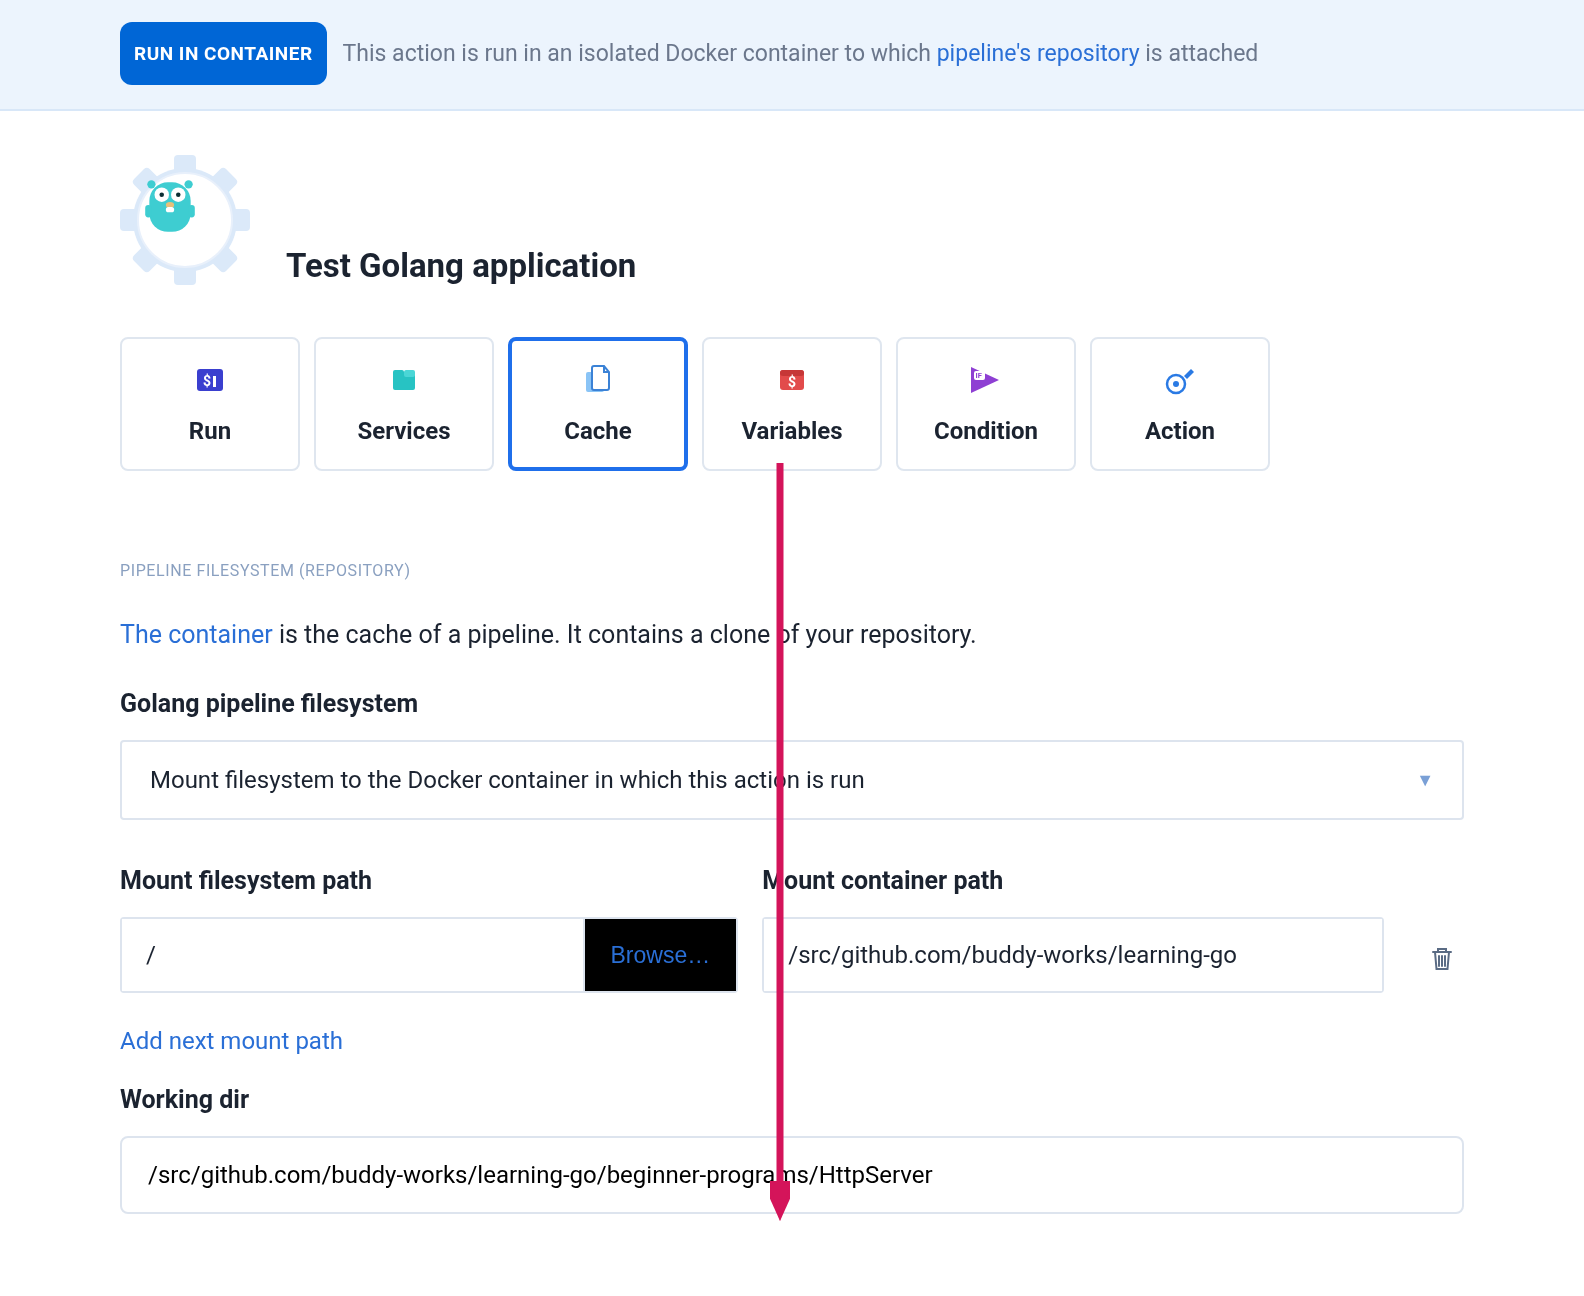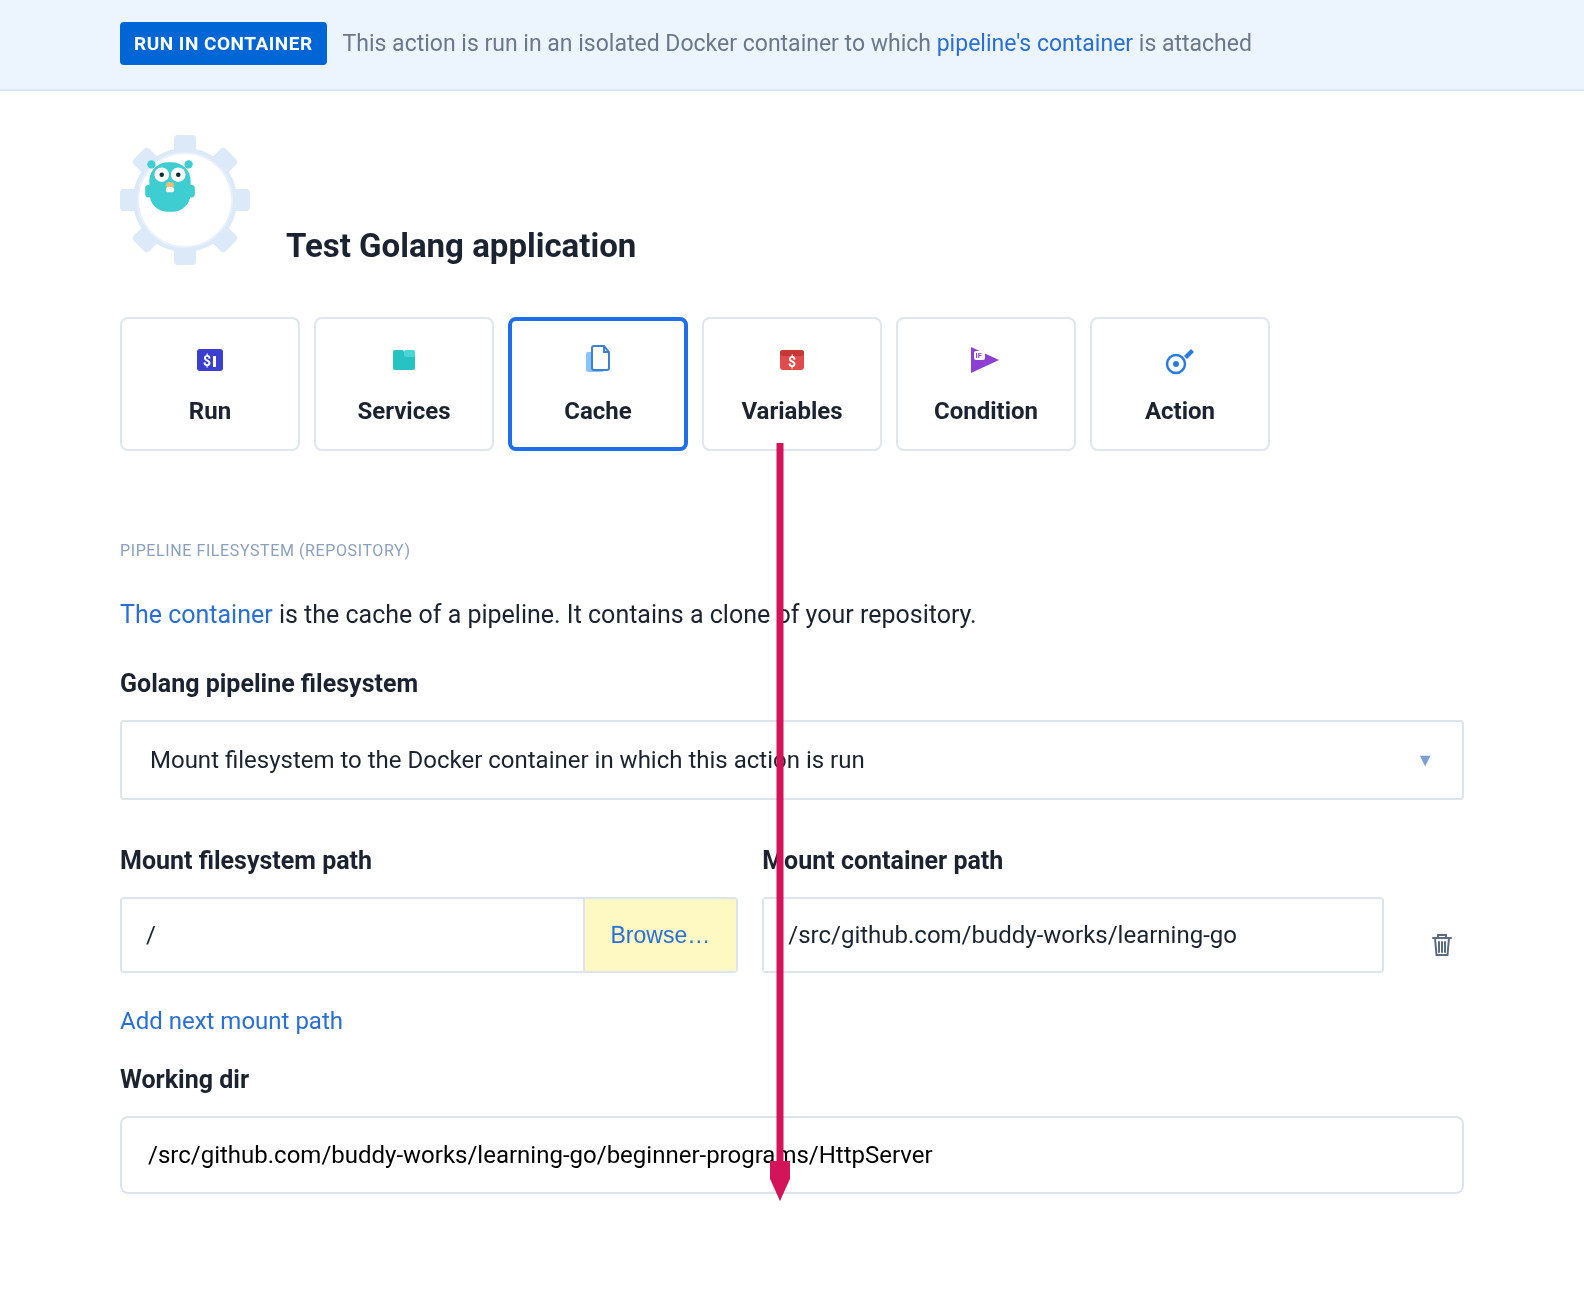--- a/index.html
+++ b/index.html
@@ -34,22 +34,22 @@
   align-items:center;
   gap:16px;
   font-size:23px;
 }
 .banner .badge{
   background:var(--badge-blue);
   color:#fff;
   font-weight:700;
   letter-spacing:.5px;
   font-size:19px;
-  padding:10px 14px;
-  border-radius:4px;
+  padding:20px 14px;
+  border-radius:12px;
 }
 .banner a{color:var(--link);text-decoration:none;}
 .banner .txt{color:var(--muted);}
 .stage{position:relative;padding:0 120px 80px;}
 .header{display:flex;align-items:flex-end;gap:36px;padding:44px 0 52px;}
 .gear{
   width:130px;height:130px;border-radius:50%;
   display:flex;align-items:center;justify-content:center;
   position:relative;
 }
@@ -91,40 +91,40 @@
 .input-wrap{
   border:2px solid var(--input-border);border-radius:4px;
   display:flex;align-items:stretch;
 }
 .input-wrap input{
   border:0;outline:0;flex:1;font-size:24px;padding:22px 24px;
   font-family:inherit;color:var(--text);
 }
 .input-wrap .browse{
   border:0;border-left:2px solid var(--input-border);
-  background:#fef9c3;color:var(--link);font-size:23px;padding:8px 26px;cursor:pointer;
+  background:#000000;color:var(--link);font-size:23px;padding:8px 26px;cursor:pointer;
 }
 .trash{
   width:44px;height:44px;display:flex;align-items:center;justify-content:center;
   cursor:pointer;margin-top:20px;color:#5a6b84;
 }
 .add-link{color:var(--link);font-size:24px;text-decoration:none;display:inline-block;margin-bottom:30px;}
 .full-input{border:2px solid var(--input-border);border-radius:8px;padding:22px 24px;font-size:24px;}
 .full-input input{border:0;outline:0;width:100%;font-size:24px;font-family:inherit;}
 .arrow{
   position:absolute;left:770px;top:352px;width:20px;pointer-events:none;z-index:5;
 }
 </style>
 </head>
 <body>
 
 <div class="banner">
   <span class="badge">RUN IN CONTAINER</span>
   <span class="txt">
-    <span>This action is run in an isolated Docker container to which </span><a href="#">pipeline's container</a><span> is attached</span>
+    <span>This action is run in an isolated Docker container to which </span><a href="#">pipeline's repository</a><span> is attached</span>
   </span>
 </div>
 
 <div class="stage">
 
   <div class="header">
     <div class="gear">
       <svg viewBox="0 0 130 130">
         <g fill="#dbe9f9">
           <path d="M65 0 a65 65 0 1 0 0.01 0 M65 18 a47 47 0 1 1 -0.01 0" fill-rule="evenodd" opacity="0"></path>
@@ -248,21 +248,21 @@
   <div class="row">
     <div class="col col-l">
       <div class="field-label">Mount filesystem path</div>
       <div class="input-wrap">
         <input value="/" style="">
         <button class="browse">Browse…</button>
       </div>
     </div>
     <div class="col">
       <div class="field-label">Mount container path</div>
-      <div style="display:flex;gap:36px;align-items:center;">
+      <div style="display:flex;gap:36px;">
         <div class="input-wrap" style="flex:1;">
           <input value="/src/github.com/buddy-works/learning-go" style="">
         </div>
         <span class="trash">
           <svg width="26" height="28" viewBox="0 0 26 28">
               <path d="M4 7 h18 M9 7 V4 h8 v3 M6 7 l1.5 17 h11 L20 7" fill="none" stroke="#5a6b84" stroke-width="2" stroke-linecap="round"></path>
               <path d="M10 11 v10 M13 11 v10 M16 11 v10" stroke="#5a6b84" stroke-width="2" stroke-linecap="round"></path>
             </svg>
         </span>
       </div>

